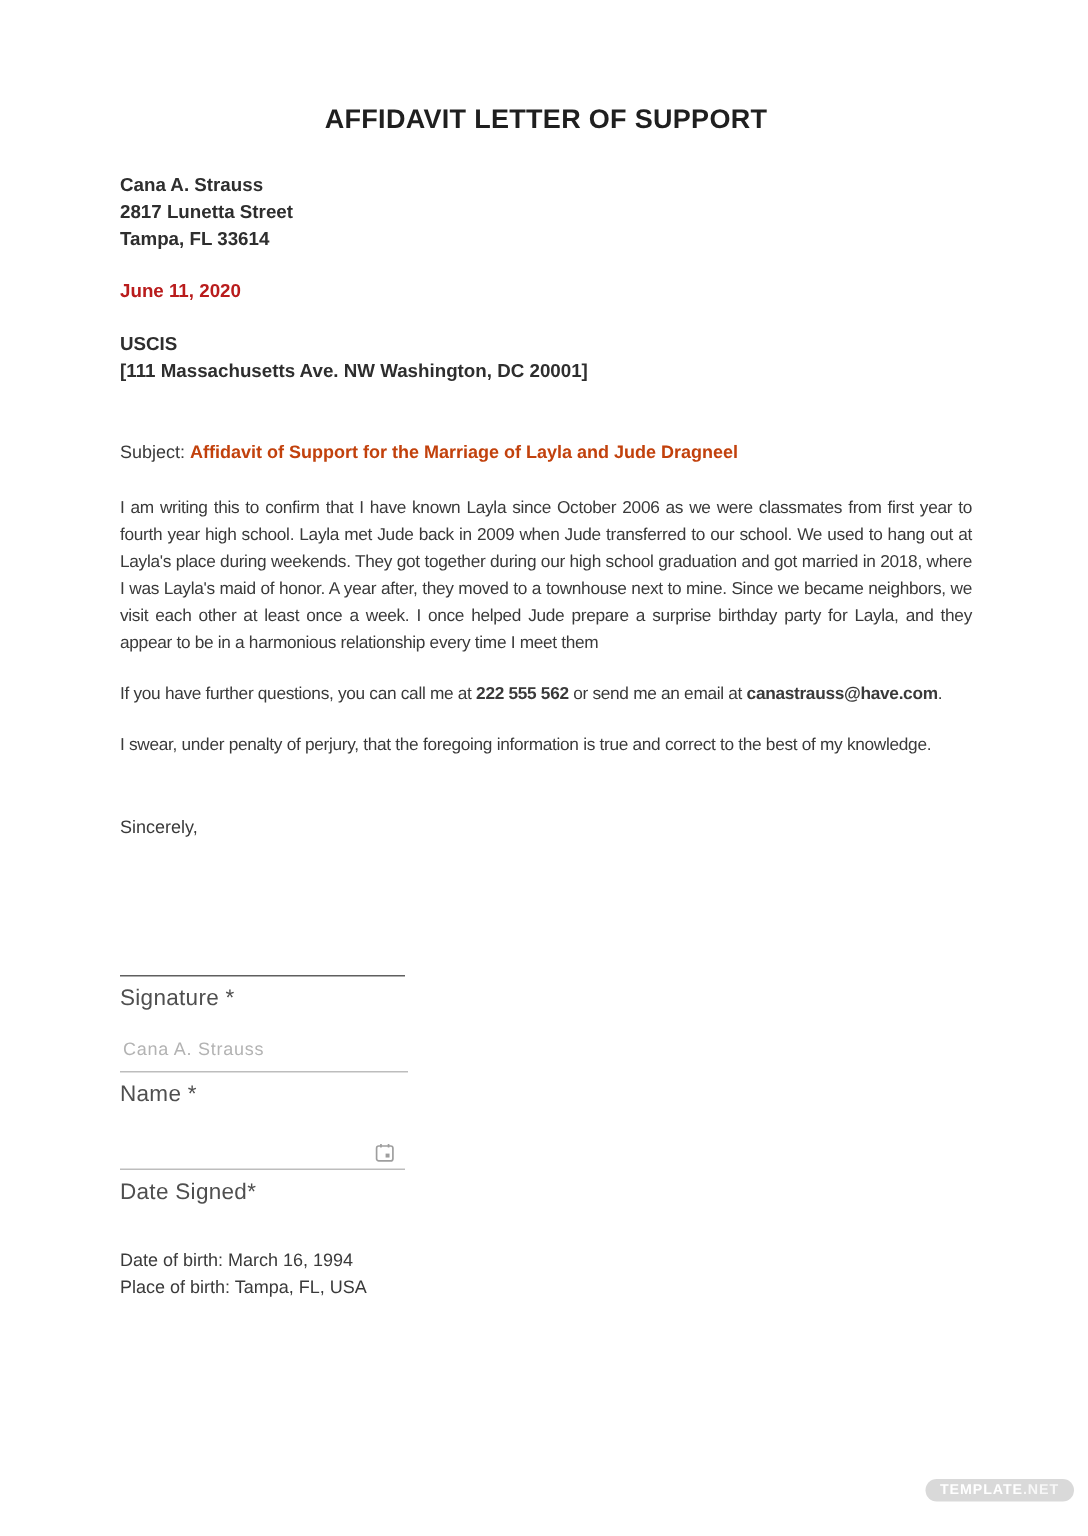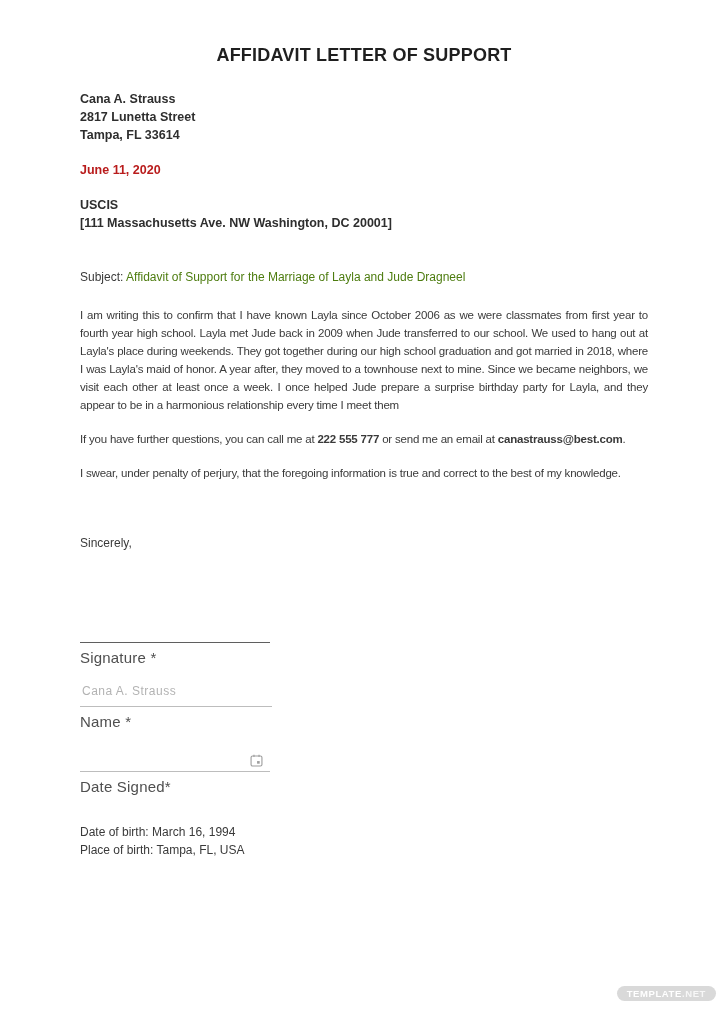--- a/index.html
+++ b/index.html
@@ -5,55 +5,55 @@
   html, body { margin:0; padding:0; background:#ffffff; }
   .page {
     position: relative;
     width: 725px;
     height: 1024px;
     background: #ffffff;
     overflow: hidden;
     font-family: "Liberation Sans", sans-serif;
     color: #3a3a3a;
   }
-  .content { padding: 44px 77px 0 80px; }
+  .content { padding: 68px 77px 0 80px; }
 
   .title {
     margin: 0;
     font-size: 18px;
     line-height: 22px;
     font-weight: bold;
     letter-spacing: 0.2px;
     text-align: center;
     color: #1f1f1f;
   }
 
   .block { font-size: 12.5px; line-height: 18px; }
   .bold  { font-weight: bold; }
 
   .sender    { margin-top: 24px; font-weight: bold; color:#2e2e2e; }
   .send-date { margin-top: 17px; font-weight: bold; color:#b91c1c; }
   .recipient { margin-top: 17px; font-weight: bold; color:#2e2e2e; }
 
   .subject   { margin-top: 36px; font-size: 12px; line-height: 18px; }
-  .subject .subject-text { font-weight: normal; color:#4d7c0f; }
+  .subject .subject-text { font-weight: bold; color:#c2410c; }
 
   .salutation { margin-top: 32px; font-size: 12px; line-height: 18px; }
 
   .para {
     font-size: 11.5px;
     line-height: 18px;
     letter-spacing: -0.2px;
     color: #3a3a3a;
   }
   .para-main    { margin-top: 20px; text-align: justify; }
   .para-contact { margin-top: 16px; white-space: nowrap; }
   .para-oath    { margin-top: 16px; white-space: nowrap; }
 
-  .closing { margin-top: 52px; font-size: 12px; line-height: 18px; }
+  .closing { margin-top: 36px; font-size: 12px; line-height: 18px; }
 
   .sig-line {
     margin-top: 90px;
     width: 190px;
     border-bottom: 1.5px solid #5f5f5f;
   }
   .field-label {
     margin-top: 7px;
     font-size: 15px;
     line-height: 16px;
@@ -136,21 +136,21 @@
 
     <div class="subject">
       <span>Subject:</span>
       <span> </span>
       <span class="subject-text">Affidavit of Support for the Marriage of Layla and Jude Dragneel</span>
     </div>
 
 
     <p class="para para-main">I am writing this to confirm that I have known Layla since October 2006 as we were classmates from first year to fourth year high school. Layla met Jude back in 2009 when Jude transferred to our school. We used to hang out at Layla's place during weekends. They got together during our high school graduation and got married in 2018, where I was Layla's maid of honor. A year after, they moved to a townhouse next to mine. Since we became neighbors, we visit each other at least once a week. I once helped Jude prepare a surprise birthday party for Layla, and they appear to be in a harmonious relationship every time I meet them</p>
 
-    <p class="para para-contact"><span>If you have further questions, you can call me at </span><span class="bold">222 555 777</span><span> or send me an email at </span><span class="bold">canastrauss@best.com</span><span>.</span></p>
+    <p class="para para-contact"><span>If you have further questions, you can call me at </span><span class="bold">222 555 562</span><span> or send me an email at </span><span class="bold">canastrauss@have.com</span><span>.</span></p>
 
     <p class="para para-oath">I swear, under penalty of perjury, that the foregoing information is true and correct to the best of my knowledge.</p>
 
     <div class="closing">Sincerely,</div>
 
     <div class="form-area">
       <div class="sig-line"></div>
       <div class="field-label">Signature *</div>
 
       <input class="name-input" type="text" placeholder="Cana A. Strauss" style="">

